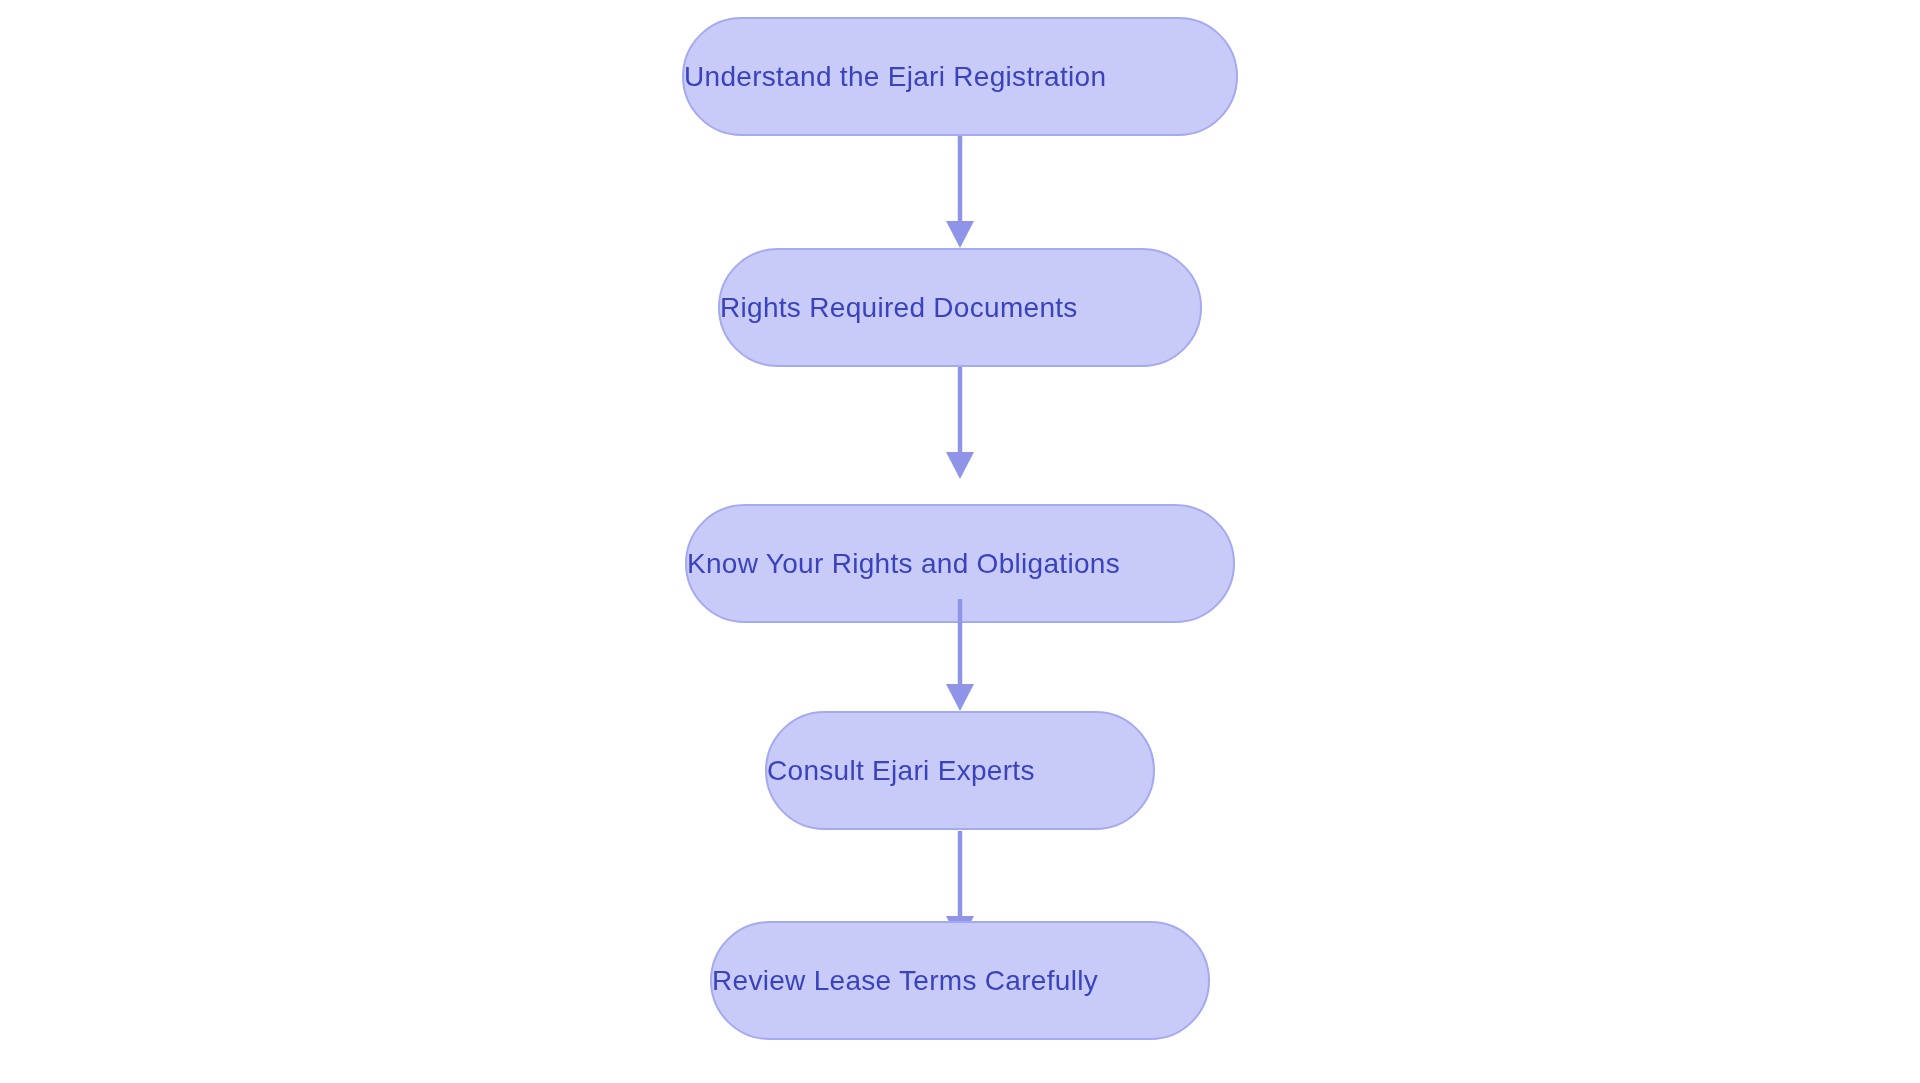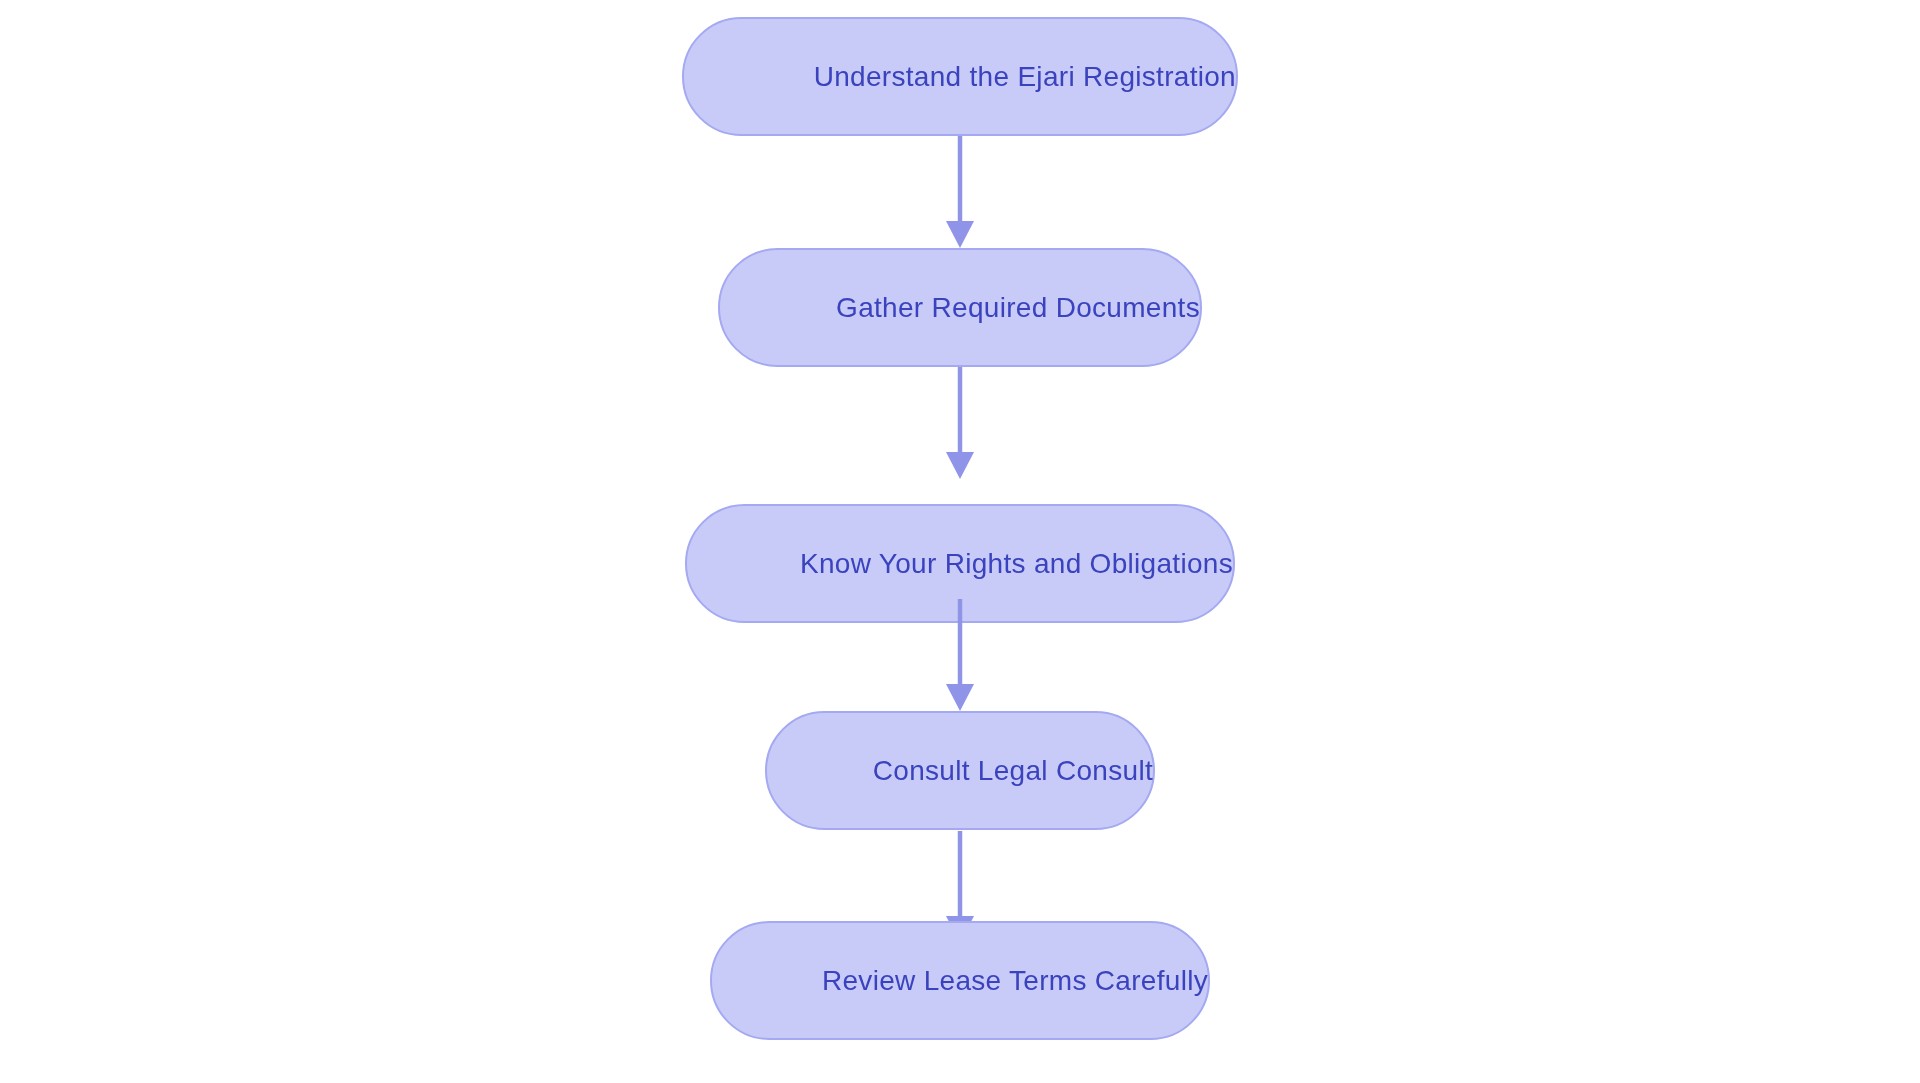--- a/index.html
+++ b/index.html
@@ -29,21 +29,21 @@
   .node {
     position: absolute;
     left: 50%;
     transform: translateX(-50%);
     height: 119px;
     border-radius: 60px;
     background: var(--node-fill);
     border: 2px solid var(--node-border);
     display: flex;
     align-items: center;
-    justify-content: flex-end;
+    justify-content: flex-start;
     text-align: center;
   }
   .node-label {
     color: var(--node-text);
     font-size: 28px;
     font-weight: 400;
     letter-spacing: 0.3px;
     white-space: nowrap;
   }
   .node-1 { top: 17px;  width: 556px; }
@@ -81,39 +81,39 @@
   <div class="node node-1">
     <span class="node-label">Understand the Ejari Registration</span>
   </div>
 
   <svg class="arrow arrow-1" viewBox="0 0 30 112" aria-hidden="true">
     <line x1="15" y1="0" x2="15" y2="88"></line>
     <path d="M1 85 L29 85 L15 112 Z"></path>
   </svg>
 
   <div class="node node-2">
-    <span class="node-label">Gather Required Documents</span>
+    <span class="node-label">Rights Required Documents</span>
   </div>
 
   <svg class="arrow arrow-2" viewBox="0 0 30 112" aria-hidden="true">
     <line x1="15" y1="0" x2="15" y2="88"></line>
     <path d="M1 85 L29 85 L15 112 Z"></path>
   </svg>
 
   <div class="node node-3">
     <span class="node-label">Know Your Rights and Obligations</span>
   </div>
 
   <svg class="arrow arrow-3" viewBox="0 0 30 112" aria-hidden="true">
     <line x1="15" y1="0" x2="15" y2="88"></line>
     <path d="M1 85 L29 85 L15 112 Z"></path>
   </svg>
 
   <div class="node node-4">
-    <span class="node-label">Consult Legal Consult</span>
+    <span class="node-label">Consult Ejari Experts</span>
   </div>
 
   <svg class="arrow arrow-4" viewBox="0 0 30 112" aria-hidden="true">
     <line x1="15" y1="0" x2="15" y2="88"></line>
     <path d="M1 85 L29 85 L15 112 Z"></path>
   </svg>
 
   <div class="node node-5">
     <span class="node-label">Review Lease Terms Carefully</span>
   </div>

